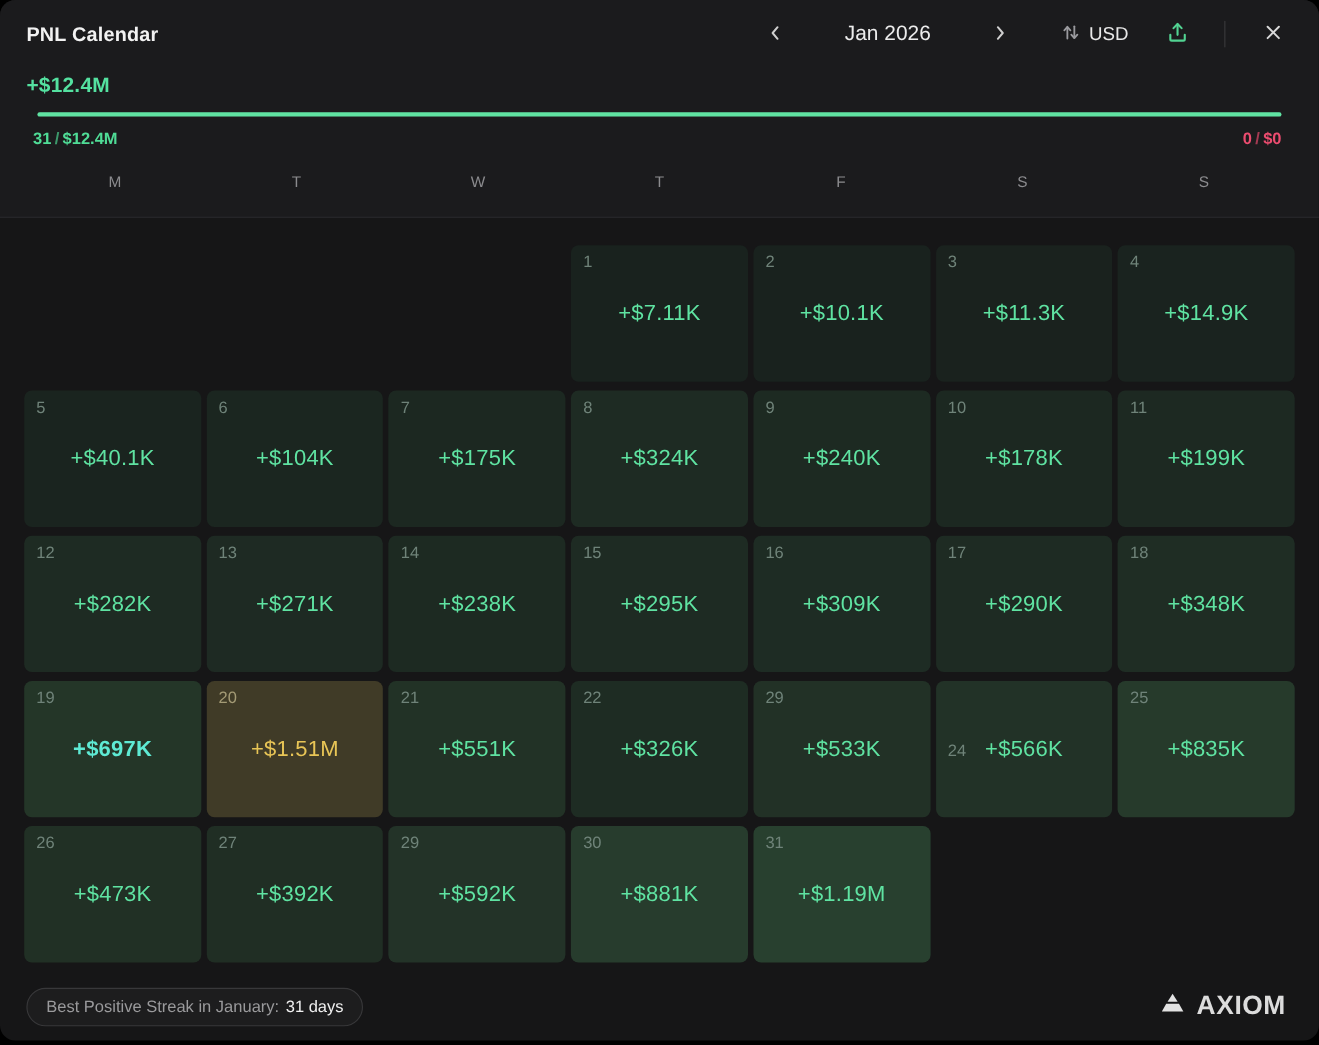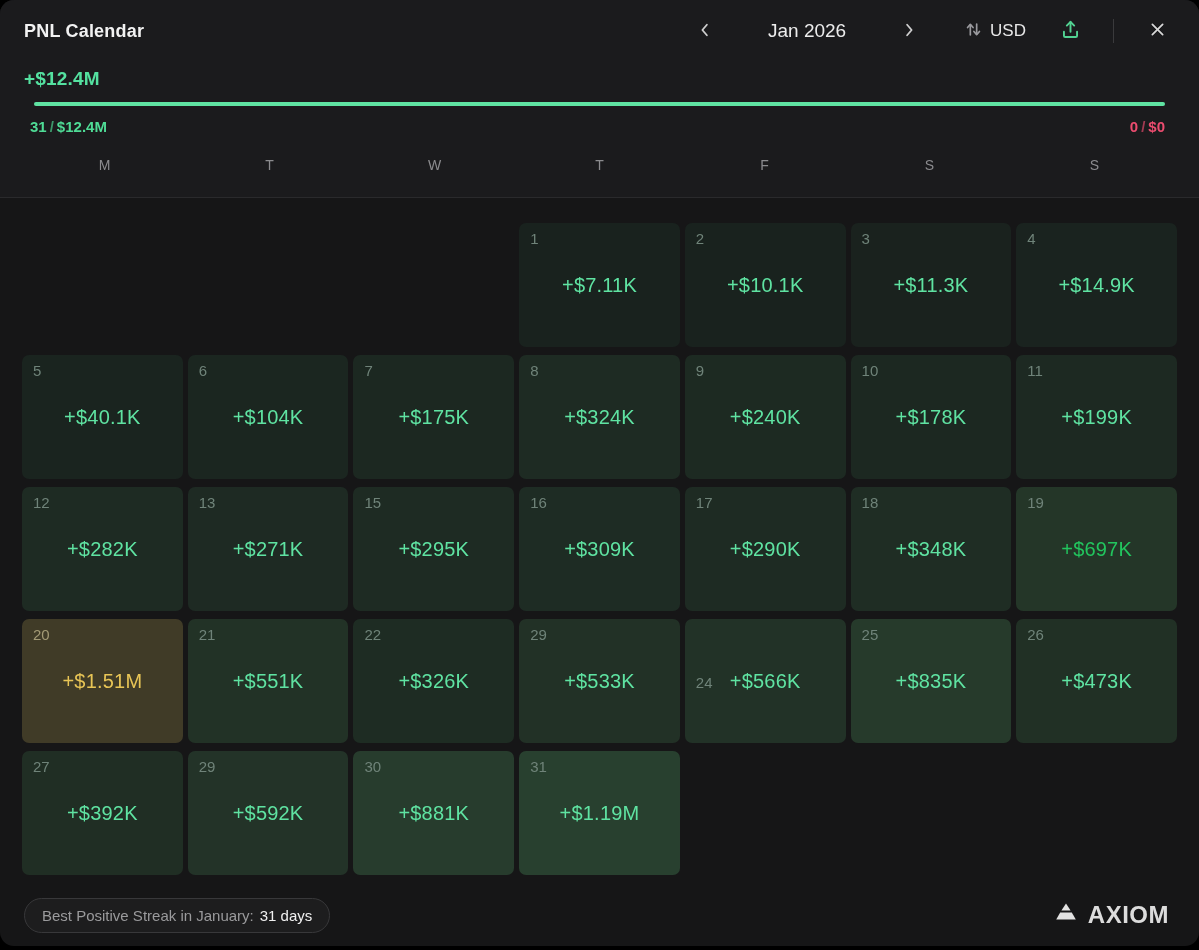--- a/index.html
+++ b/index.html
@@ -208,39 +208,43 @@
         <span class="dayval" style="color: rgb(95, 227, 162);">+$199K</span>
       </div>
       <div class="cell day" style="background: rgb(30, 43, 35);">
         <span class="daynum" style="color: rgb(111, 131, 121);">12</span>
         <span class="dayval" style="color: rgb(95, 227, 162);">+$282K</span>
       </div>
       <div class="cell day" style="background: rgb(30, 42, 35);">
         <span class="daynum" style="color: rgb(111, 131, 121);">13</span>
         <span class="dayval" style="color: rgb(95, 227, 162);">+$271K</span>
       </div>
+      <div class="cell day" style="background: rgb(29, 42, 34);">
+        <span class="daynum" style="color: rgb(111, 131, 121);">14</span>
+        <span class="dayval" style="color: rgb(95, 227, 162);">+$238K</span>
+      </div>
       <div class="cell day" style="background: rgb(30, 43, 35);">
         <span class="daynum" style="color: rgb(111, 131, 121);">15</span>
         <span class="dayval" style="color: rgb(95, 227, 162);">+$295K</span>
       </div>
       <div class="cell day" style="background: rgb(30, 44, 36);">
         <span class="daynum" style="color: rgb(111, 131, 121);">16</span>
         <span class="dayval" style="color: rgb(95, 227, 162);">+$309K</span>
       </div>
       <div class="cell day" style="background: rgb(30, 43, 35);">
         <span class="daynum" style="color: rgb(111, 131, 121);">17</span>
         <span class="dayval" style="color: rgb(95, 227, 162);">+$290K</span>
       </div>
       <div class="cell day" style="background: rgb(31, 45, 36);">
         <span class="daynum" style="color: rgb(111, 131, 121);">18</span>
         <span class="dayval" style="color: rgb(95, 227, 162);">+$348K</span>
       </div>
       <div class="cell day" style="background: rgb(36, 54, 40);">
         <span class="daynum" style="color: rgb(111, 131, 121);">19</span>
-        <span class="dayval" style="color: #22c55e;">+$697K</span>
+        <span class="dayval" style="color: #5eead4; font-weight: bold;">+$697K</span>
       </div>
       <div class="cell day" style="background: rgb(64, 59, 39);">
         <span class="daynum" style="color: rgb(163, 154, 117);">20</span>
         <span class="dayval" style="color: rgb(232, 197, 86);">+$1.51M</span>
       </div>
       <div class="cell day" style="background: rgb(34, 50, 38);">
         <span class="daynum" style="color: rgb(111, 131, 121);">21</span>
         <span class="dayval" style="color: rgb(95, 227, 162);">+$551K</span>
       </div>
       <div class="cell day" style="background: rgb(30, 44, 35);">

